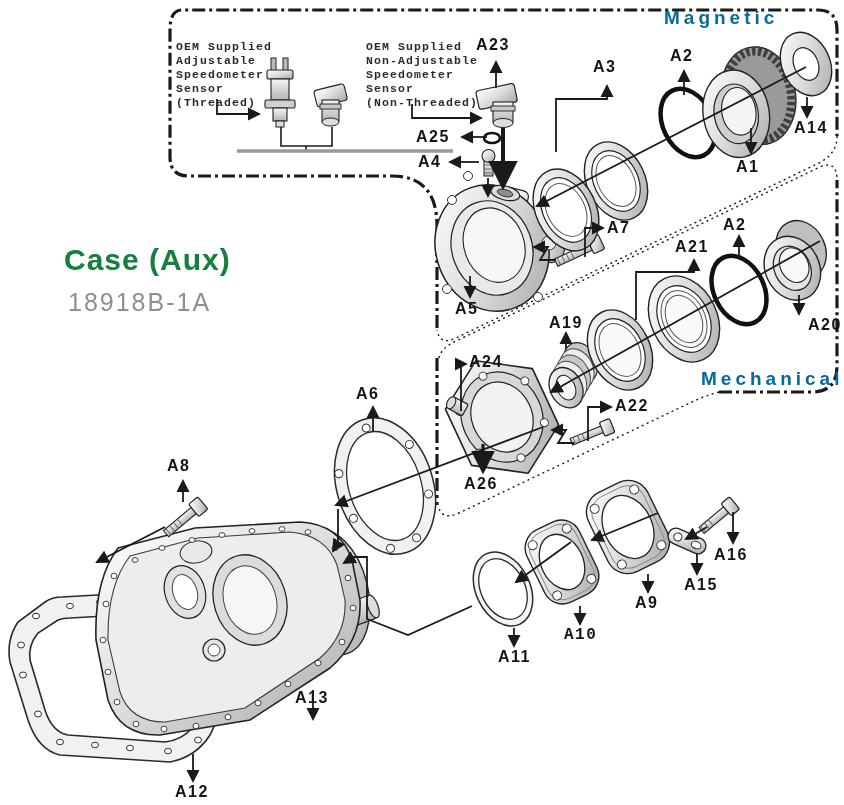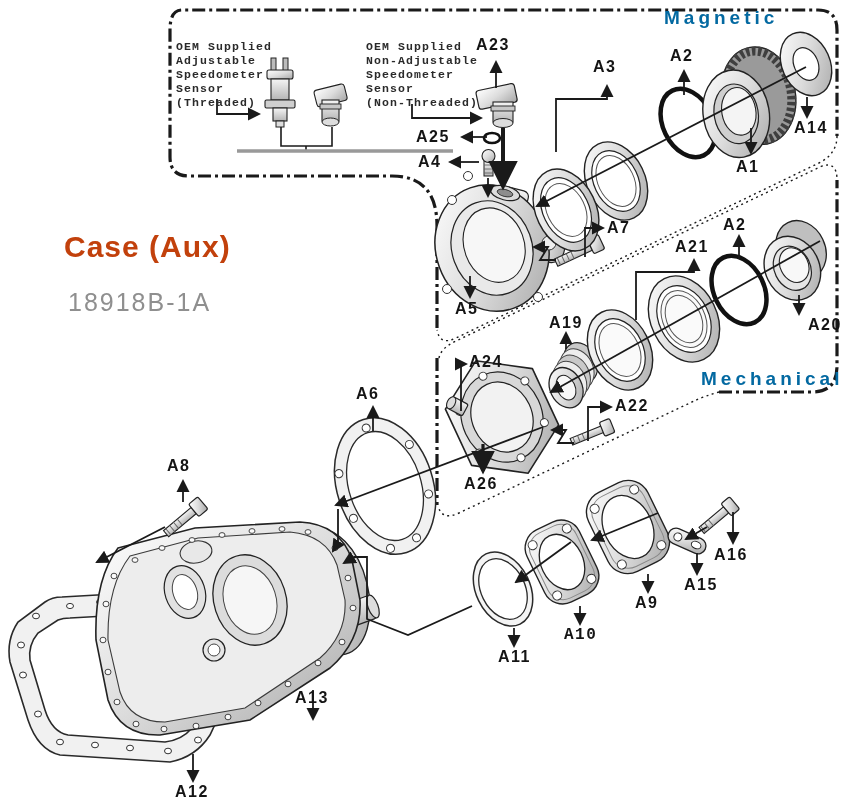--- a/index.html
+++ b/index.html
@@ -4,21 +4,21 @@
 <style>
   html,body{margin:0;padding:0;background:#fff;}
   .stage{position:relative;width:844px;height:805px;background:#fff;overflow:hidden;
          font-family:"Liberation Sans",sans-serif;}
   .stage svg{position:absolute;left:0;top:0;}
   .plabel{position:absolute;font:700 16px/1 "Liberation Sans",sans-serif;
           letter-spacing:1.5px;color:#141414;white-space:nowrap;}
   .seclabel{position:absolute;font-variant:small-caps;font:700 19px/1 "Liberation Sans",sans-serif;
             letter-spacing:4px;color:#0369a1;white-space:nowrap;}
   .main-title{position:absolute;font-variant:small-caps;font:700 30px/1 "Liberation Sans",sans-serif;
-              letter-spacing:1px;color:#c2410c;white-space:nowrap;}
+              letter-spacing:1px;color:#15803d;white-space:nowrap;margin-top:13px;}
   .part-number{position:absolute;font:400 25px/1 "Liberation Sans",sans-serif;
                letter-spacing:2px;color:#8f8f8f;white-space:nowrap;margin-top:28px;}
   .note{position:absolute;font-variant:small-caps;font:700 11.5px/14px "Liberation Sans",sans-serif;
         letter-spacing:1.1px;color:#2a2a2a;white-space:nowrap;}
   .note span{display:block;font-family:Liberation Mono, monospace;}
 </style>
 </head>
 <body>
 
 <div class="stage">

